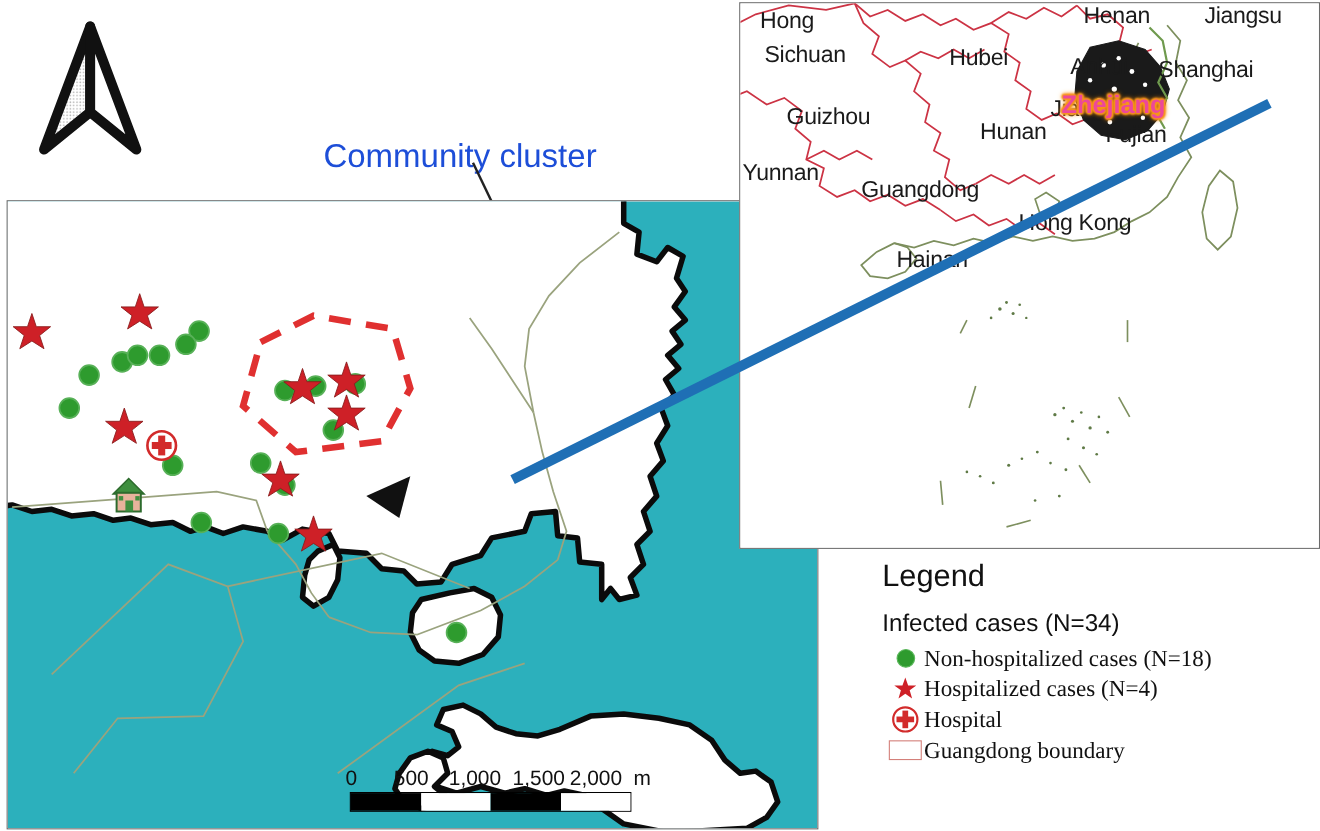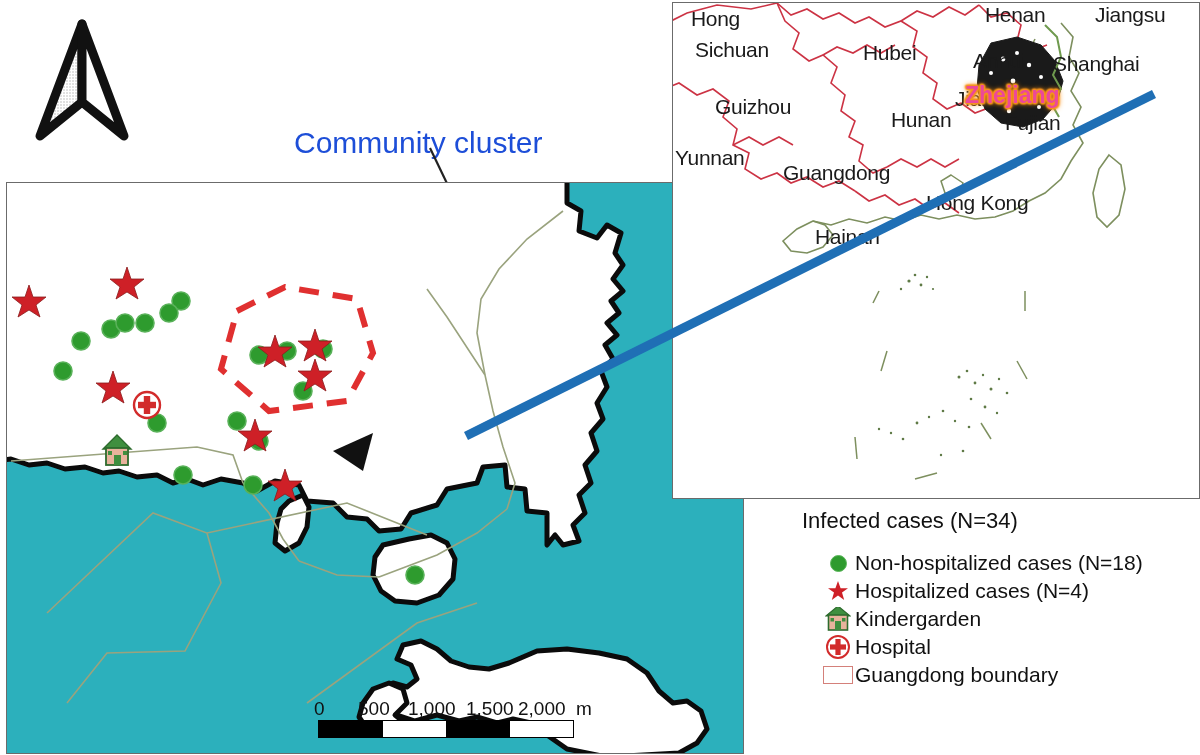--- a/index.html
+++ b/index.html
@@ -53,21 +53,21 @@
   #scalebar .bar{position:relative;width:256px;height:18px;
                  border:1.5px solid #000;box-sizing:border-box;display:flex;}
   #scalebar .bar i{flex:1;display:block;}
   #scalebar .bar i.k{background:#000;}
   #scalebar .bar i.w{background:#fff;}
 
   
   #legend{position:absolute;left:800px;top:508px;width:395px;}
   #legend .ttl{font-size:28px;color:#111;margin:0 0 14px 2px;}
   #legend .sub{font-size:22px;color:#111;margin:0 0 4px 2px;}
-  #legend ul{list-style:none;margin:15px;padding:0;}
+  #legend ul{list-style:none;margin:0;padding:0;font-family:Liberation Serif, serif;}
   #legend li{display:flex;align-items:center;height:28px;margin-left:6px;}
   #legend li .sym{width:34px;min-width:34px;display:flex;align-items:center;
                   justify-content:center;}
   #legend li .txt{font-size:21px;color:#111;}
 
   .sym-dot{width:15px;height:15px;border-radius:50%;background:#2E9B2E;
            border:1px solid #5bb75b;}
   .sym-box{width:28px;height:16px;background:#fff;border:1.6px solid #d4807a;}
 </style>
 </head>
@@ -350,50 +350,39 @@
     <div class="lbl inset-lbl" style="left:142px;top:222px">Hainan</div>
   </div>
 
   <div id="connector">
     <svg width="760" height="400" viewBox="0 0 760 400">
       <line x1="714" y1="39" x2="26" y2="381" stroke="#1F6FB5" stroke-width="9"></line>
     </svg>
   </div>
 
   <div id="legend">
+    <div class="ttl">Legend</div>
     <div class="sub">Infected cases (N=34)</div>
     <ul>
       <li>
         <span class="sym">
           <span class="sym-dot"></span>
         </span>
         <span class="txt">Non-hospitalized cases (N=18)</span>
       </li>
       <li>
         <span class="sym">
           <svg width="22" height="22" viewBox="0 0 22 22">
             <polygon points="11,1 13.6,8.2 21,8.2 15,12.6 17.2,20 11,15.6 4.8,20 7,12.6 1,8.2 8.4,8.2" fill="#CE2027"></polygon>
           </svg>
         </span>
         <span class="txt">Hospitalized cases (N=4)</span>
       </li>
       <li>
         <span class="sym">
-          <svg width="26" height="24" viewBox="0 0 26 24">
-            <polygon points="1,9 13,-1 25,9" fill="#3f8f3f" stroke="#2d6b2d" stroke-width="1.2"></polygon>
-            <rect x="3.5" y="8" width="19" height="15" fill="#E7B39C" stroke="#2d6b2d" stroke-width="1.6"></rect>
-            <rect x="10" y="14" width="6" height="9" fill="#3f8f3f"></rect>
-            <rect x="5.5" y="11" width="3.5" height="3.5" fill="#3f8f3f"></rect>
-            <rect x="17" y="11" width="3.5" height="3.5" fill="#3f8f3f"></rect>
-          </svg>
-        </span>
-        <span class="txt">Kindergarden</span>
-      </li>
-      <li>
-        <span class="sym">
           <svg width="26" height="26" viewBox="0 0 26 26">
             <circle cx="13" cy="13" r="11" fill="#ffffff" stroke="#D22B2B" stroke-width="2"></circle>
             <rect x="5" y="10.4" width="16" height="5.2" fill="#D22B2B"></rect>
             <rect x="10.4" y="5" width="5.2" height="16" fill="#D22B2B"></rect>
           </svg>
         </span>
         <span class="txt">Hospital</span>
       </li>
       <li>
         <span class="sym">

